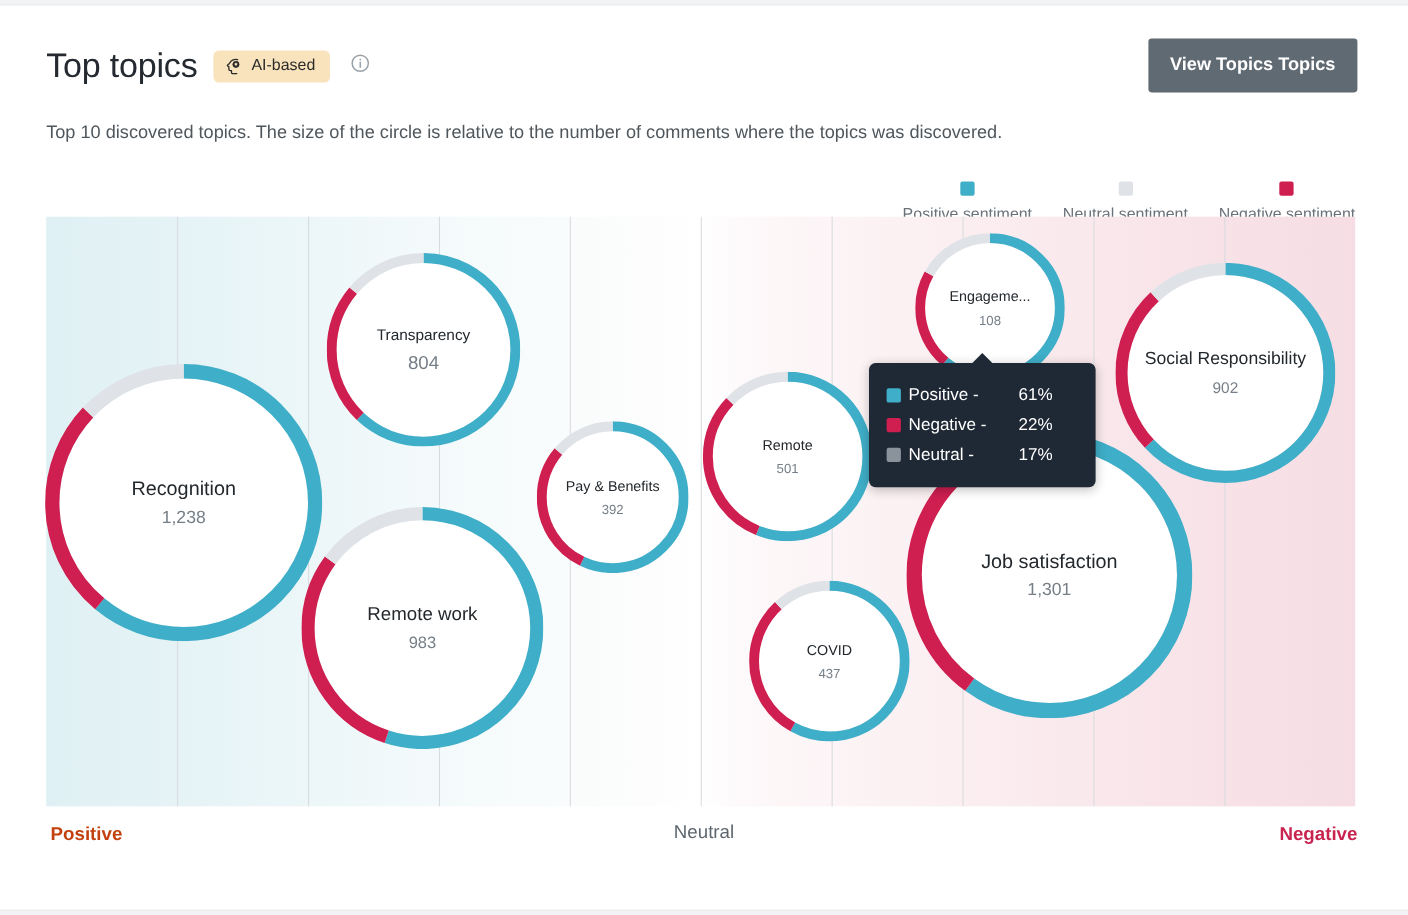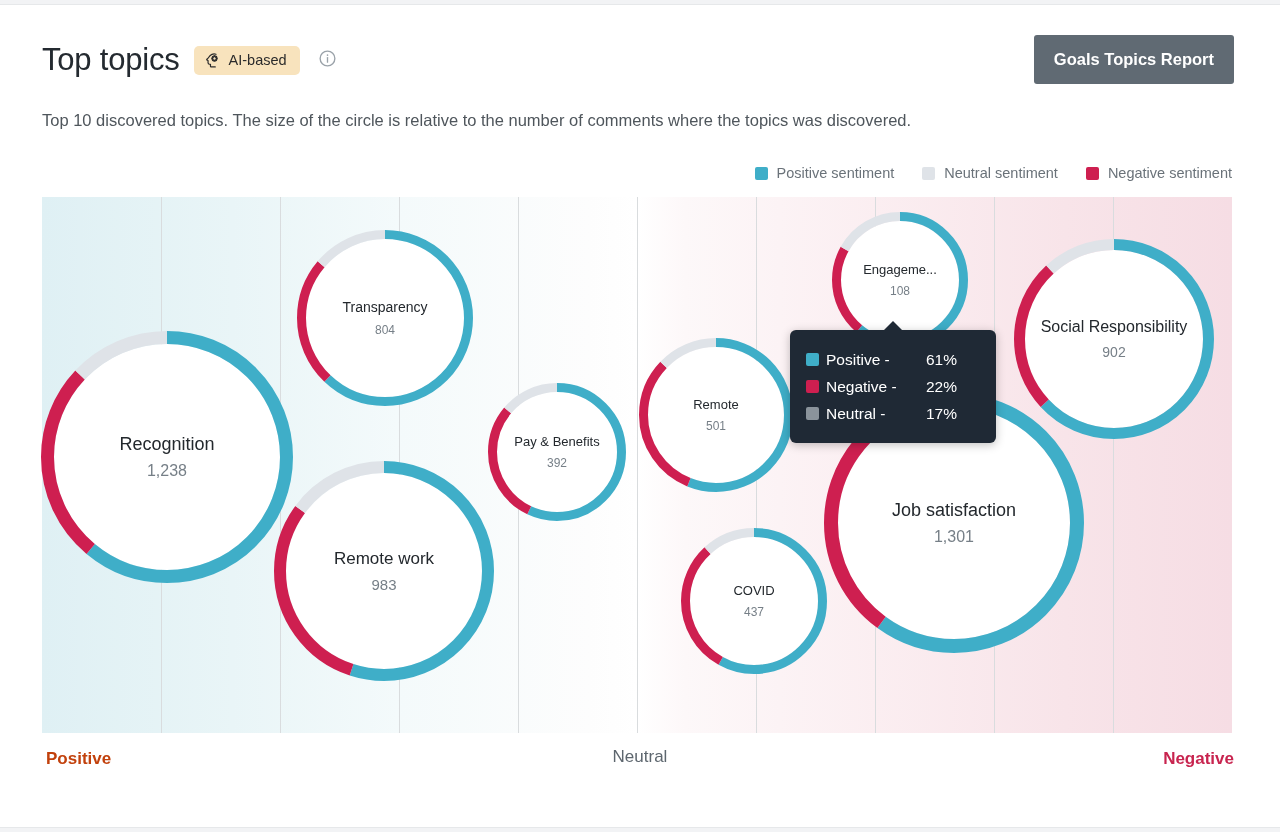--- a/index.html
+++ b/index.html
@@ -47,21 +47,21 @@
     font-size: 16.5px; font-weight: bold;
     cursor: pointer; white-space: nowrap;
   }
 
   
   .legend {
     position: absolute; right: 48px; top: 160px;
     display: flex; align-items: center; gap: 28px;
     font-size: 14.5px; color: #6a7279;
   }
-  .legend-item { display: flex; align-items: center; gap: 9px; cursor: pointer; }
+  .legend-item { display: flex; align-items: center; gap: 9px; cursor: pointer; flex-direction: column; }
   .legend-swatch { width: 13px; height: 13px; border-radius: 2px; display:block; }
 
   
   .plot {
     position: absolute; left: 42px; top: 192px;
     width: 1190px; height: 536px;
     background: linear-gradient(to right,
         #dff0f4 0%, #e9f5f7 16%, #f4fafb 30%,
         #fdfdfd 46%, #ffffff 50%, #fdf8f9 54%,
         #fbeef1 70%, #f8e4e9 86%, #f6dde4 100%);
@@ -160,21 +160,21 @@
           <circle cx="12" cy="12" r="9.3"></circle>
           <line x1="12" y1="10.8" x2="12" y2="16.6" stroke-linecap="round"></line>
           <circle cx="12" cy="7.8" r="1.05" fill="#9aa2a9" stroke="none"></circle>
         </svg>
       </span>
     </div>
   </div>
 
   <div class="subtitle">Top 10 discovered topics. The size of the circle is relative to the number of comments where the topics was discovered.</div>
 
-  <button class="report-btn">Goals Topics Report</button>
+  <button class="report-btn">View Topics Topics</button>
 
   <div class="legend">
     <div class="legend-item">
       <span class="legend-swatch" style="background:#3FAEC8"></span>
       <span>Positive sentiment</span>
     </div>
     <div class="legend-item">
       <span class="legend-swatch" style="background:#dfe3e8"></span>
       <span>Neutral sentiment</span>
     </div>
@@ -211,21 +211,21 @@
         </div>
         <div class="bubble" style="left: 255px; top: 33px; width: 176px; height: 176px;">
           <svg width="176" height="176">
             <circle cx="88" cy="88" r="79" fill="#ffffff"></circle>
             <circle cx="88" cy="88" r="83.5" fill="none" stroke="#3FAEC8" stroke-width="9" stroke-dasharray="325.2805033526872 199.36546979680827" stroke-dashoffset="0" transform="rotate(-90 88 88)"></circle>
             <circle cx="88" cy="88" r="83.5" fill="none" stroke="#CE1F50" stroke-width="9" stroke-dasharray="125.9150335558789 398.7309395936166" stroke-dashoffset="-325.2805033526872" transform="rotate(-90 88 88)"></circle>
             <circle cx="88" cy="88" r="83.5" fill="none" stroke="#dfe3e8" stroke-width="9" stroke-dasharray="73.45043624092938 451.1955369085661" stroke-dashoffset="-451.1955369085661" transform="rotate(-90 88 88)"></circle>
           </svg>
           <div class="bubble-inner">
             <div class="bubble-label" style="font-size: 14px;">Transparency</div>
-            <div class="bubble-value" style="font-size: 12px;">804</div>
+            <div class="bubble-value" style="font-size: 17px;">804</div>
           </div>
         </div>
         <div class="bubble" style="left: 232px; top: 264px; width: 220px; height: 220px; align-items: center;">
           <svg width="220" height="220">
             <circle cx="110" cy="110" r="98" fill="#ffffff"></circle>
             <circle cx="110" cy="110" r="104" fill="none" stroke="#3FAEC8" stroke-width="12" stroke-dasharray="359.3981995706724 294.05307237600465" stroke-dashoffset="0" transform="rotate(-90 110 110)"></circle>
             <circle cx="110" cy="110" r="104" fill="none" stroke="#CE1F50" stroke-width="12" stroke-dasharray="196.0353815840031 457.41589036267396" stroke-dashoffset="-359.3981995706724" transform="rotate(-90 110 110)"></circle>
             <circle cx="110" cy="110" r="104" fill="none" stroke="#dfe3e8" stroke-width="12" stroke-dasharray="98.01769079200155 555.4335811546755" stroke-dashoffset="-555.4335811546755" transform="rotate(-90 110 110)"></circle>
           </svg>
           <div class="bubble-inner">

